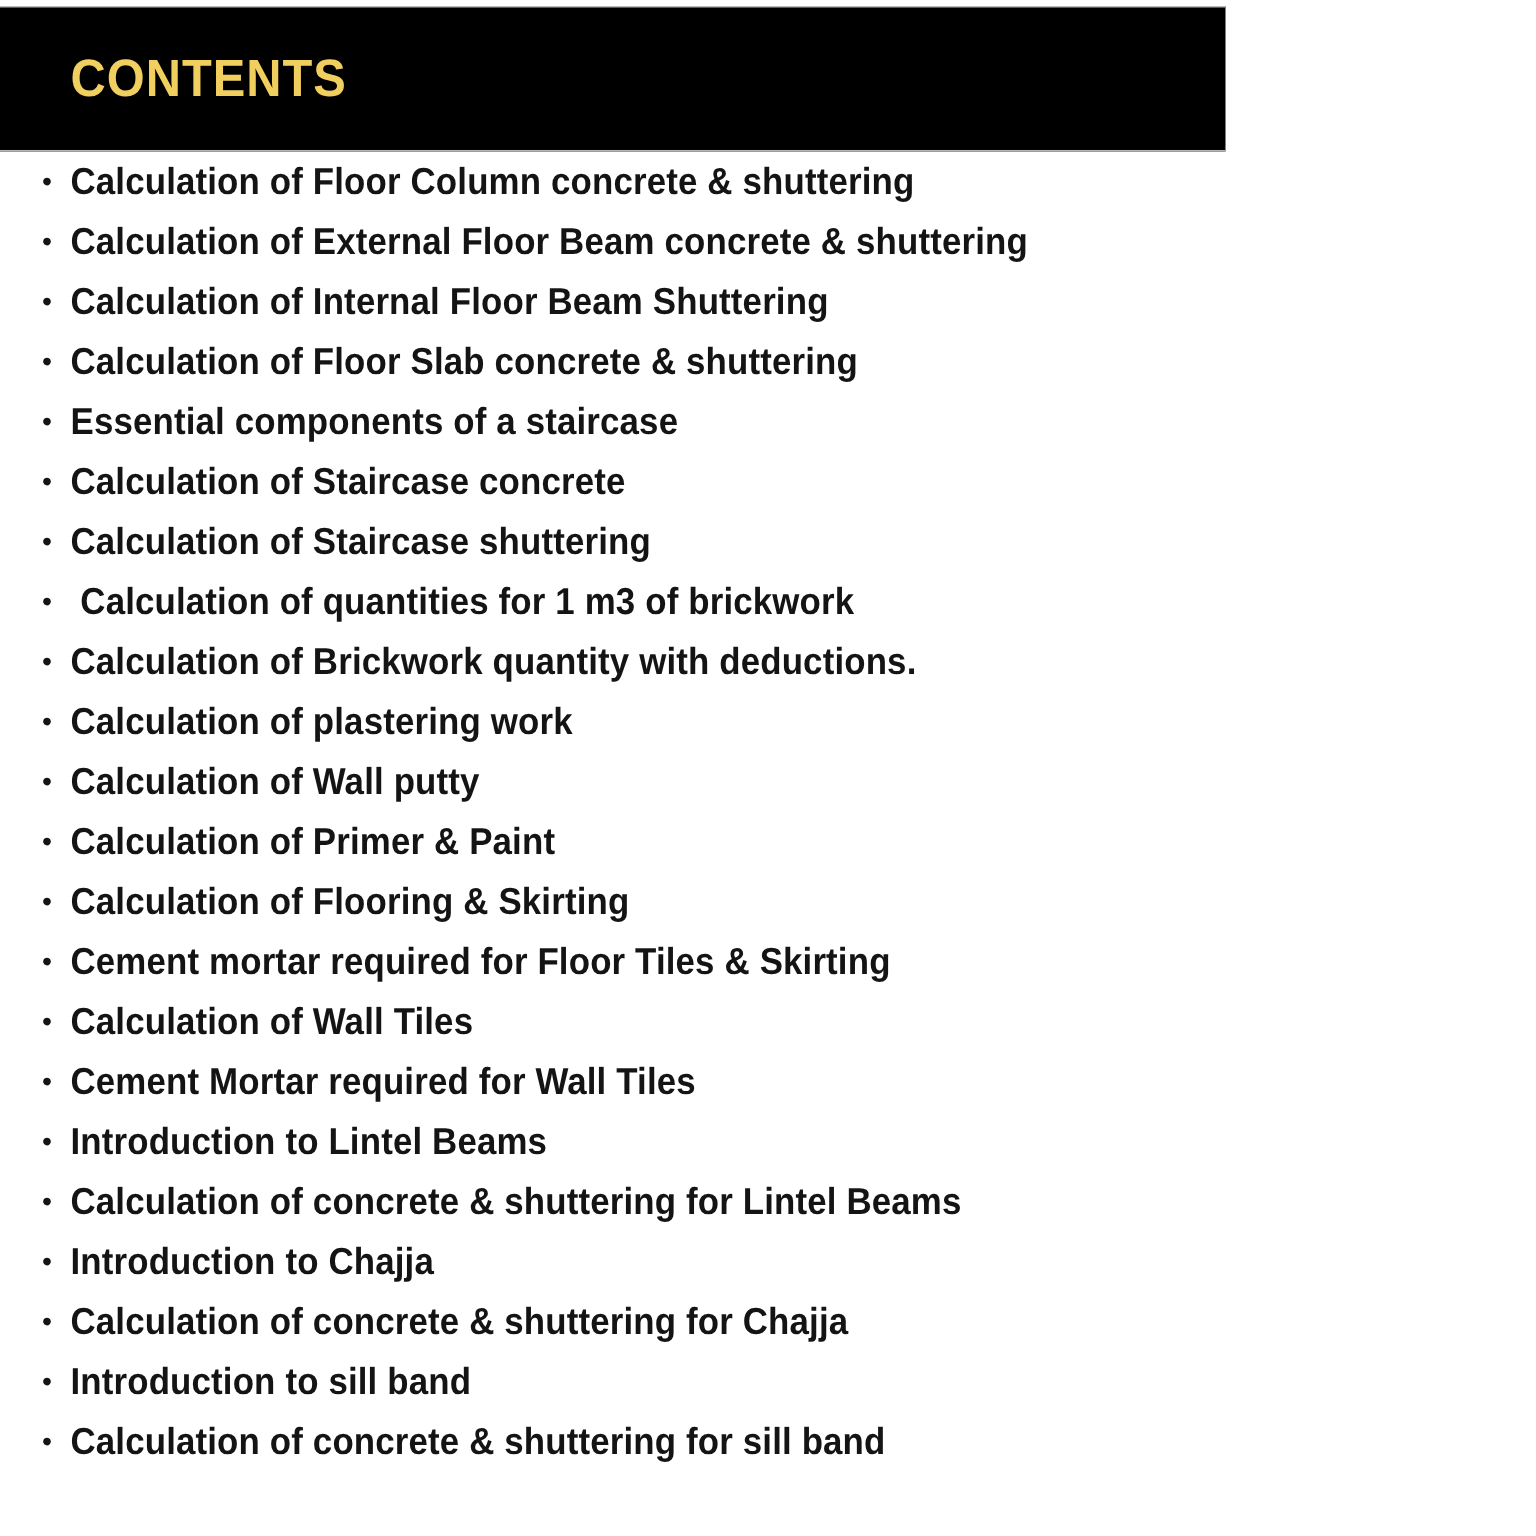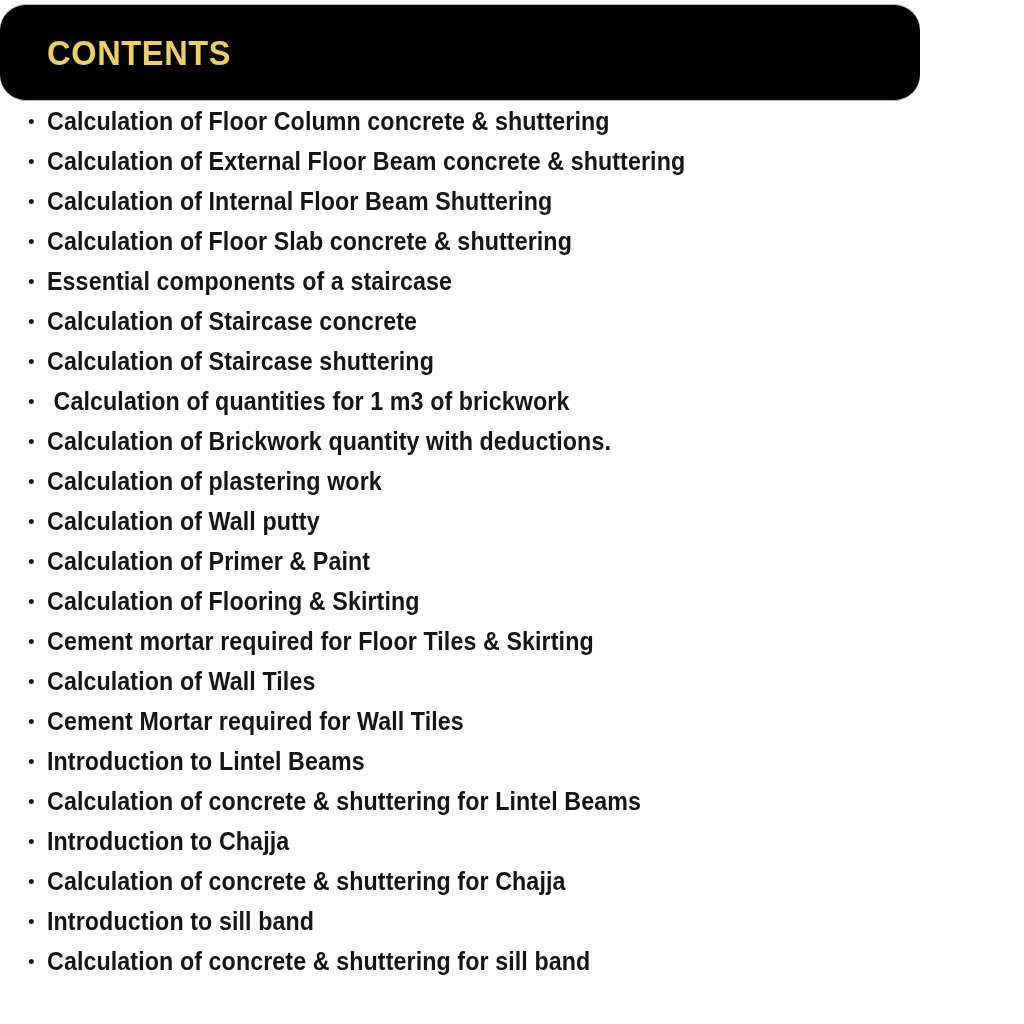--- a/index.html
+++ b/index.html
@@ -21,29 +21,28 @@
     height: 1024px;
     background: #ffffff;
     box-sizing: border-box;
   }
 
   
   .header-band {
     position: absolute;
     left: 0;
     top: 4px;
-    width: 920px;
+    width: 817px;
     height: 97px;
     background: #000000;
     border-top: 1px solid #b9b9b9;
     border-bottom: 1px solid #b9b9b9;
     box-sizing: border-box;
     display: flex;
     align-items: center;
-    border-radius: 26px;
   }
 
   .header-title {
     margin-left: 47px;
     color: #f0cf5e;
     font-family: "Liberation Sans Narrow", "Liberation Sans", "DejaVu Sans Condensed", sans-serif;
     font-size: 35px;
     font-weight: bold;
     letter-spacing: 0.7px;
     line-height: 1;

